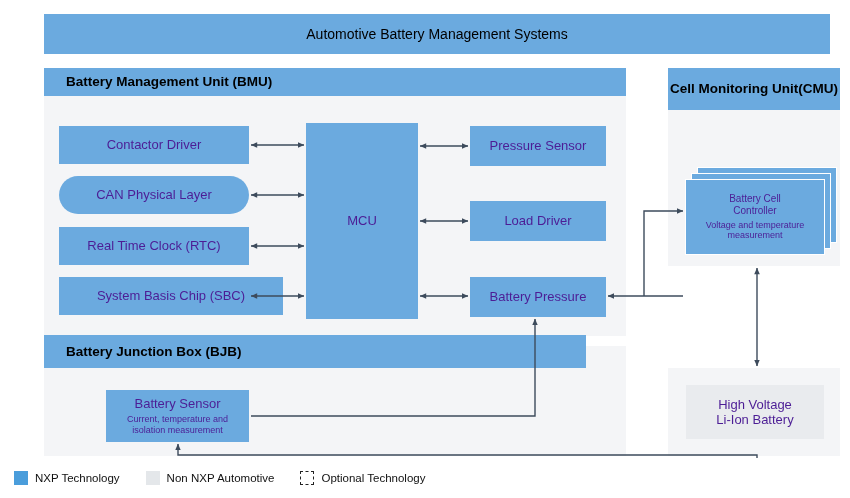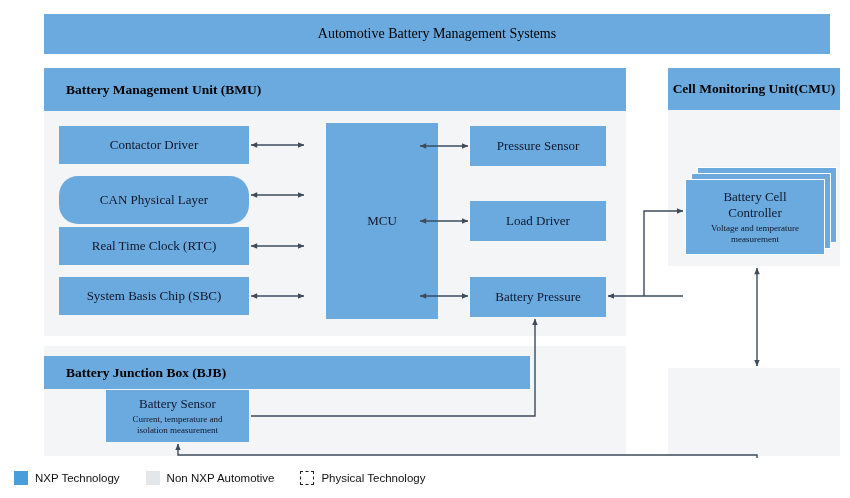--- a/index.html
+++ b/index.html
@@ -15,21 +15,21 @@
   }
   #stage {
     position: relative;
     width: 850px;
     height: 498px;
     overflow: hidden;
     background: #ffffff;
   }
 
   
-  .abs { position: absolute; box-sizing: border-box; font-family: Liberation Serif, serif; }
+  .abs { position: absolute; box-sizing: border-box; }
 
   .nxp {
     background: #6baadf;
   }
   .nonnxp {
     background: #e9ebee;
   }
   .panel {
     background: #f4f5f7;
   }
@@ -54,32 +54,32 @@
     font-weight: bold;
     font-size: 13.5px;
   }
 
   .box {
     display: flex;
     flex-direction: column;
     align-items: center;
     justify-content: center;
     text-align: center;
-    color: #0f172a;
+    color: #4c1d95;
   }
   .box .lbl {
     font-size: 13px;
     line-height: 1.18;
   }
   .box .sub {
     font-size: 9px;
     line-height: 1.2;
     margin-top: 3px;
   }
-  .box.big .lbl { font-size: 13px; }
+  .box.big .lbl { font-size: 10px; }
 
   .stack-card {
     background: #6baadf;
     border: 1px solid #ffffff;
   }
 
   
   #wires {
     position: absolute;
     left: 0; top: 0;
@@ -122,38 +122,38 @@
 <body>
 
 <div id="stage">
 
   <div class="abs nxp bar-title" style="left:44px; top:14px; width:786px; height:40px;">
     <span>Automotive Battery Management Systems</span>
   </div>
 
   <div class="abs panel" style="left:44px; top:68px; width:582px; height:268px;"></div>
 
-  <div class="abs nxp bar-title left" style="left:44px; top:68px; width:582px; height:43px;">
+  <div class="abs nxp bar-title left" style="left:44px; top:68px; width:582px; height:28px;">
     <span>Battery Management Unit (BMU)</span>
   </div>
 
   <div class="abs nxp box" style="left:59px; top:126px; width:190px; height:38px;">
     <span class="lbl">Contactor Driver</span>
   </div>
-  <div class="abs nxp box" style="left:59px; top:176px; width:190px; height:48px;border-radius:19px;">
+  <div class="abs nxp box" style="left:59px; top:176px; width:190px; height:38px;border-radius:19px;">
     <span class="lbl">CAN Physical Layer</span>
   </div>
   <div class="abs nxp box" style="left:59px; top:227px; width:190px; height:38px;">
     <span class="lbl">Real Time Clock (RTC)</span>
   </div>
-  <div class="abs nxp box" style="left:59px; top:277px; width:190px; height:38px;">
+  <div class="abs nxp box" style="left:59px; top:277px; width:224px; height:38px;">
     <span class="lbl">System Basis Chip (SBC)</span>
   </div>
 
-  <div class="abs nxp box" style="left:306px; top:123px; width:112px; height:196px;margin-left:20px;">
+  <div class="abs nxp box" style="left:306px; top:123px; width:112px; height:196px;">
     <span class="lbl">MCU</span>
   </div>
 
   <div class="abs nxp box" style="left:470px; top:126px; width:136px; height:40px;">
     <span class="lbl">Pressure Sensor</span>
   </div>
   <div class="abs nxp box" style="left:470px; top:201px; width:136px; height:40px;">
     <span class="lbl">Load Driver</span>
   </div>
   <div class="abs nxp box" style="left:470px; top:277px; width:136px; height:40px;">
@@ -172,32 +172,36 @@
 
   <div class="abs stack-card box big" style="left:685px; top:179px; width:140px; height:76px;">
     <span class="lbl">Battery Cell</span>
     <span class="lbl">Controller</span>
     <span class="sub">Voltage and temperature</span>
     <span class="sub" style="margin-top:0">measurement</span>
   </div>
 
   <div class="abs panel" style="left:44px; top:346px; width:582px; height:110px;"></div>
 
-  <div class="abs nxp bar-title left" style="left:44px; top:356px; width:486px; height:33px;">
+  <div class="abs nxp bar-title left" style="left:44px; top:335px; width:542px; height:33px;">
     <span>Battery Junction Box (BJB)</span>
   </div>
 
   <div class="abs nxp box" style="left:106px; top:390px; width:143px; height:52px;">
     <span class="lbl">Battery Sensor</span>
     <span class="sub">Current, temperature and</span>
     <span class="sub" style="margin-top:0">isolation measurement</span>
   </div>
 
   <div class="abs panel" style="left:668px; top:368px; width:172px; height:88px;"></div>
 
+  <div class="abs nonnxp box" style="left:686px; top:385px; width:138px; height:54px;">
+    <span class="lbl">High Voltage</span>
+    <span class="lbl">Li-Ion Battery</span>
+  </div>
 
   <svg id="wires" viewBox="0 0 850 498" width="850" height="498">
     <defs>
       <marker id="ah" markerWidth="7" markerHeight="7" refX="6.2" refY="3.1" orient="auto" markerUnits="userSpaceOnUse">
         <path d="M0,0.3 L6.4,3.1 L0,5.9 z" fill="#3d4b5c"></path>
       </marker>
       <marker id="ah-start" markerWidth="7" markerHeight="7" refX="0.2" refY="3.1" orient="auto" markerUnits="userSpaceOnUse">
         <path d="M6.4,0.3 L0,3.1 L6.4,5.9 z" fill="#3d4b5c"></path>
       </marker>
     </defs>
@@ -228,17 +232,17 @@
     <div class="legend-item">
       <span class="legend-swatch sw-nxp"></span>
       <span class="legend-label">NXP Technology</span>
     </div>
     <div class="legend-item">
       <span class="legend-swatch sw-nonnxp"></span>
       <span class="legend-label">Non NXP Automotive</span>
     </div>
     <div class="legend-item">
       <span class="legend-swatch sw-optional"></span>
-      <span class="legend-label">Physical Technology</span>
+      <span class="legend-label">Optional Technology</span>
     </div>
   </div>
 
 </div>
 
 </body></html>

